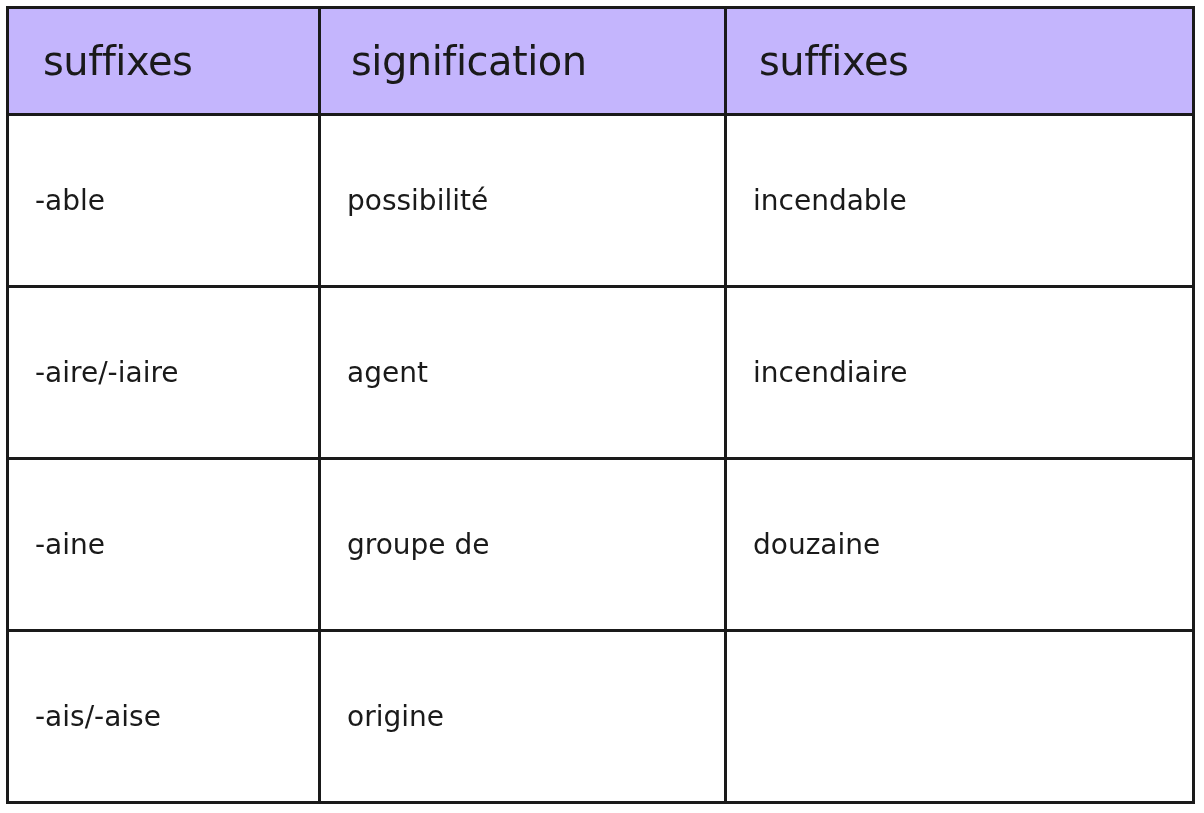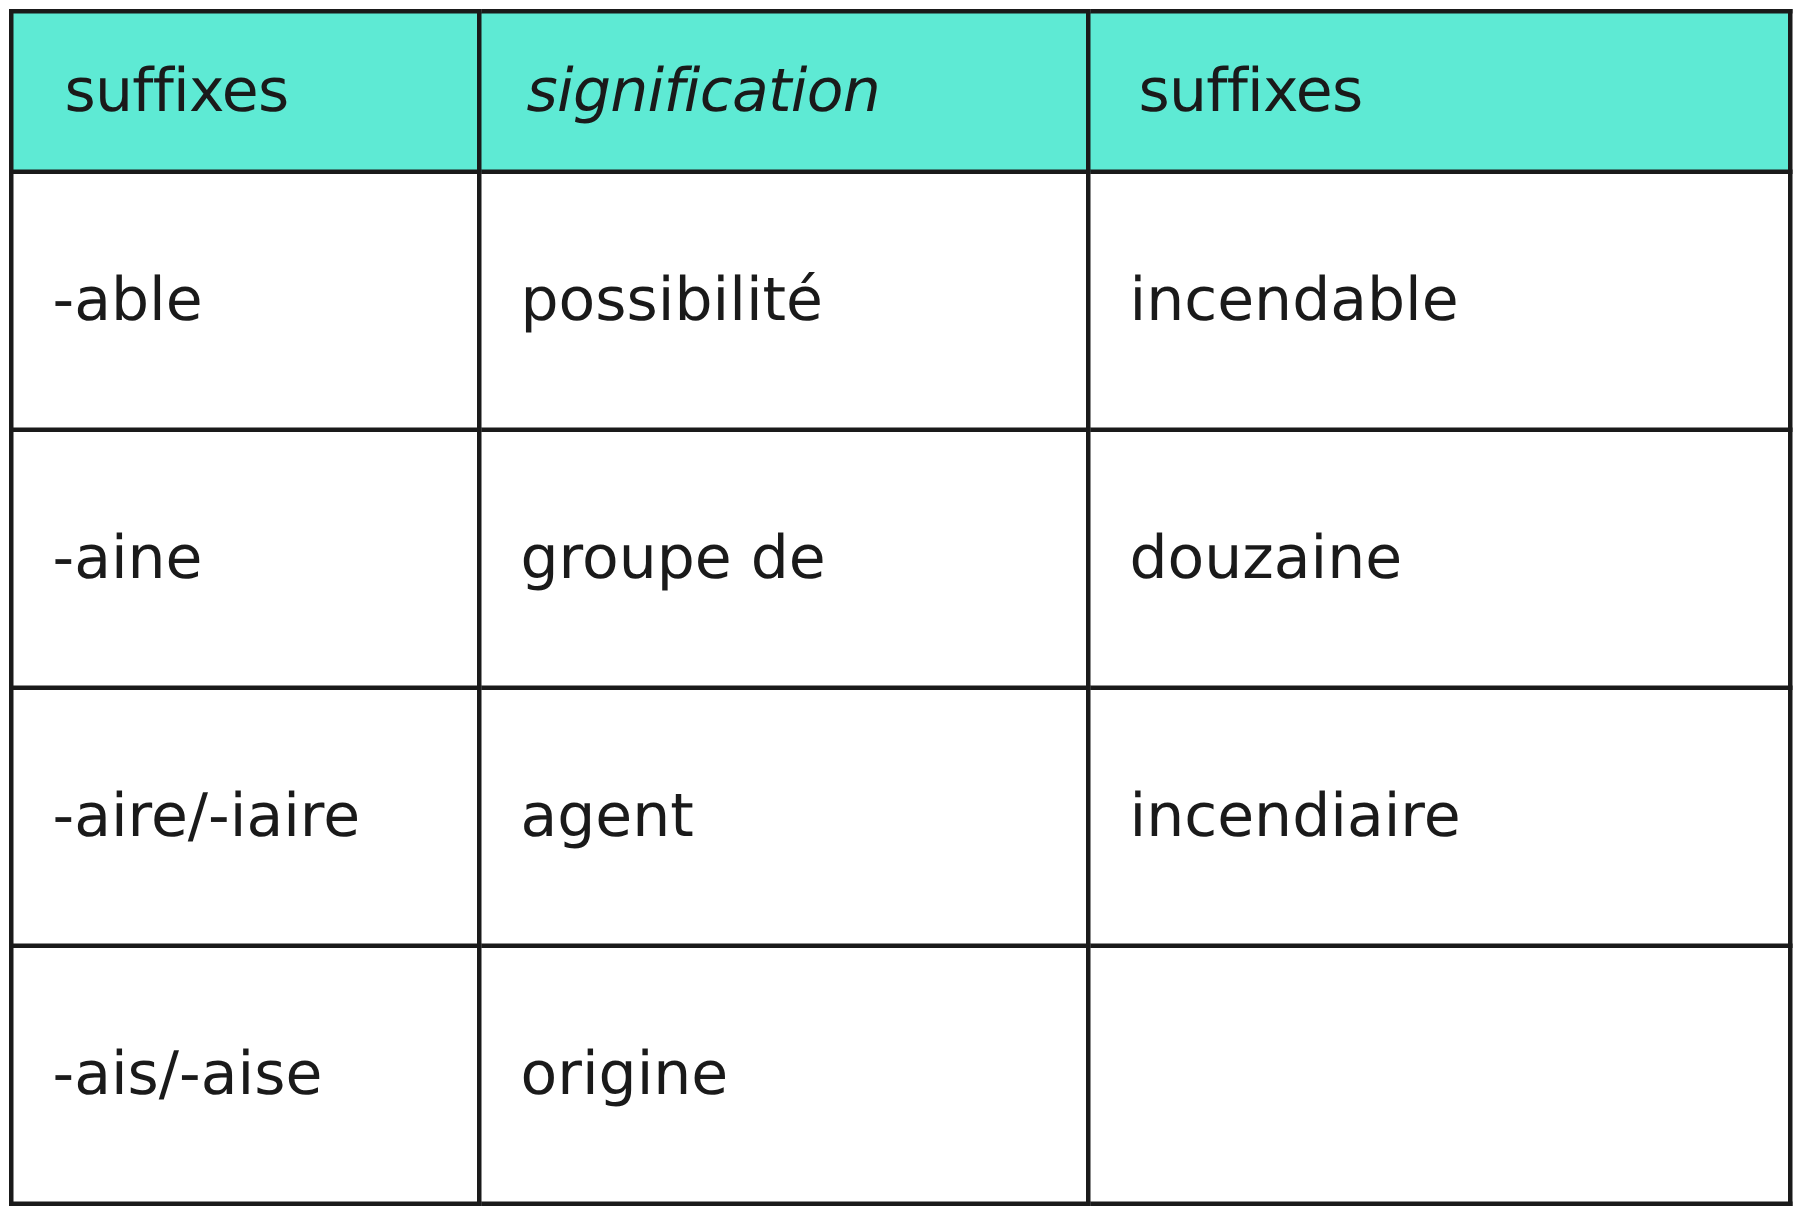--- a/index.html
+++ b/index.html
@@ -34,33 +34,33 @@
   table.suffix-table th,
   table.suffix-table td {
     border: 3px solid #1a1a1a;
     padding: 2px 14px;
     vertical-align: middle;
     text-align: left;
     font-weight: normal;
     line-height: 1.12;
   }
   thead th {
-    background: #5eead4;
+    background: #c4b5fd;
     font-weight: bold;
     font-size: 40px;
     letter-spacing: -0.5px;
     height: 100px;
     padding-left: 32px;
   }
   thead th.col-suffixes { padding-left: 34px; }
-  thead th.col-signification { padding-left: 30px; font-style: italic; }
+  thead th.col-signification { padding-left: 30px; }
   thead th.col-exemples { padding-left: 32px; }
 
   tbody td {
-    font-size: 40px;
+    font-size: 28px;
     background: #ffffff;
   }
   tbody td.cell-suffix { padding-left: 26px; }
   tbody td.cell-meaning { padding-left: 26px; }
   tbody td.cell-example { padding-left: 26px; }
 
   tbody tr.row-tall td { height: 154px; }
   tbody tr td { height: 96px; }
 
   .b { font-weight: normal; }
@@ -85,31 +85,31 @@
     </thead>
     <tbody id="table-body">
         <tr>
           <td class="cell-suffix">-able</td>
           <td class="cell-meaning">possibilité</td>
           <td class="cell-example">
             <span class="example-line"><span>incend</span><span class="b">able</span></span>
           </td>
         </tr>
         <tr>
+          <td class="cell-suffix">-aire/-iaire</td>
+          <td class="cell-meaning">agent</td>
+          <td class="cell-example">
+            <span class="example-line"><span>incend</span><span class="b">iaire</span></span>
+          </td>
+        </tr>
+        <tr>
           <td class="cell-suffix">-aine</td>
           <td class="cell-meaning">groupe de</td>
           <td class="cell-example">
             <span class="example-line"><span>douz</span><span class="b">aine</span></span>
-          </td>
-        </tr>
-        <tr>
-          <td class="cell-suffix">-aire/-iaire</td>
-          <td class="cell-meaning">agent</td>
-          <td class="cell-example">
-            <span class="example-line"><span>incend</span><span class="b">iaire</span></span>
           </td>
         </tr>
         <tr>
           <td class="cell-suffix">-ais/-aise</td>
           <td class="cell-meaning">origine</td>
           <td class="cell-example"></td>
         </tr>
       </tbody>
   </table>
 </div>

